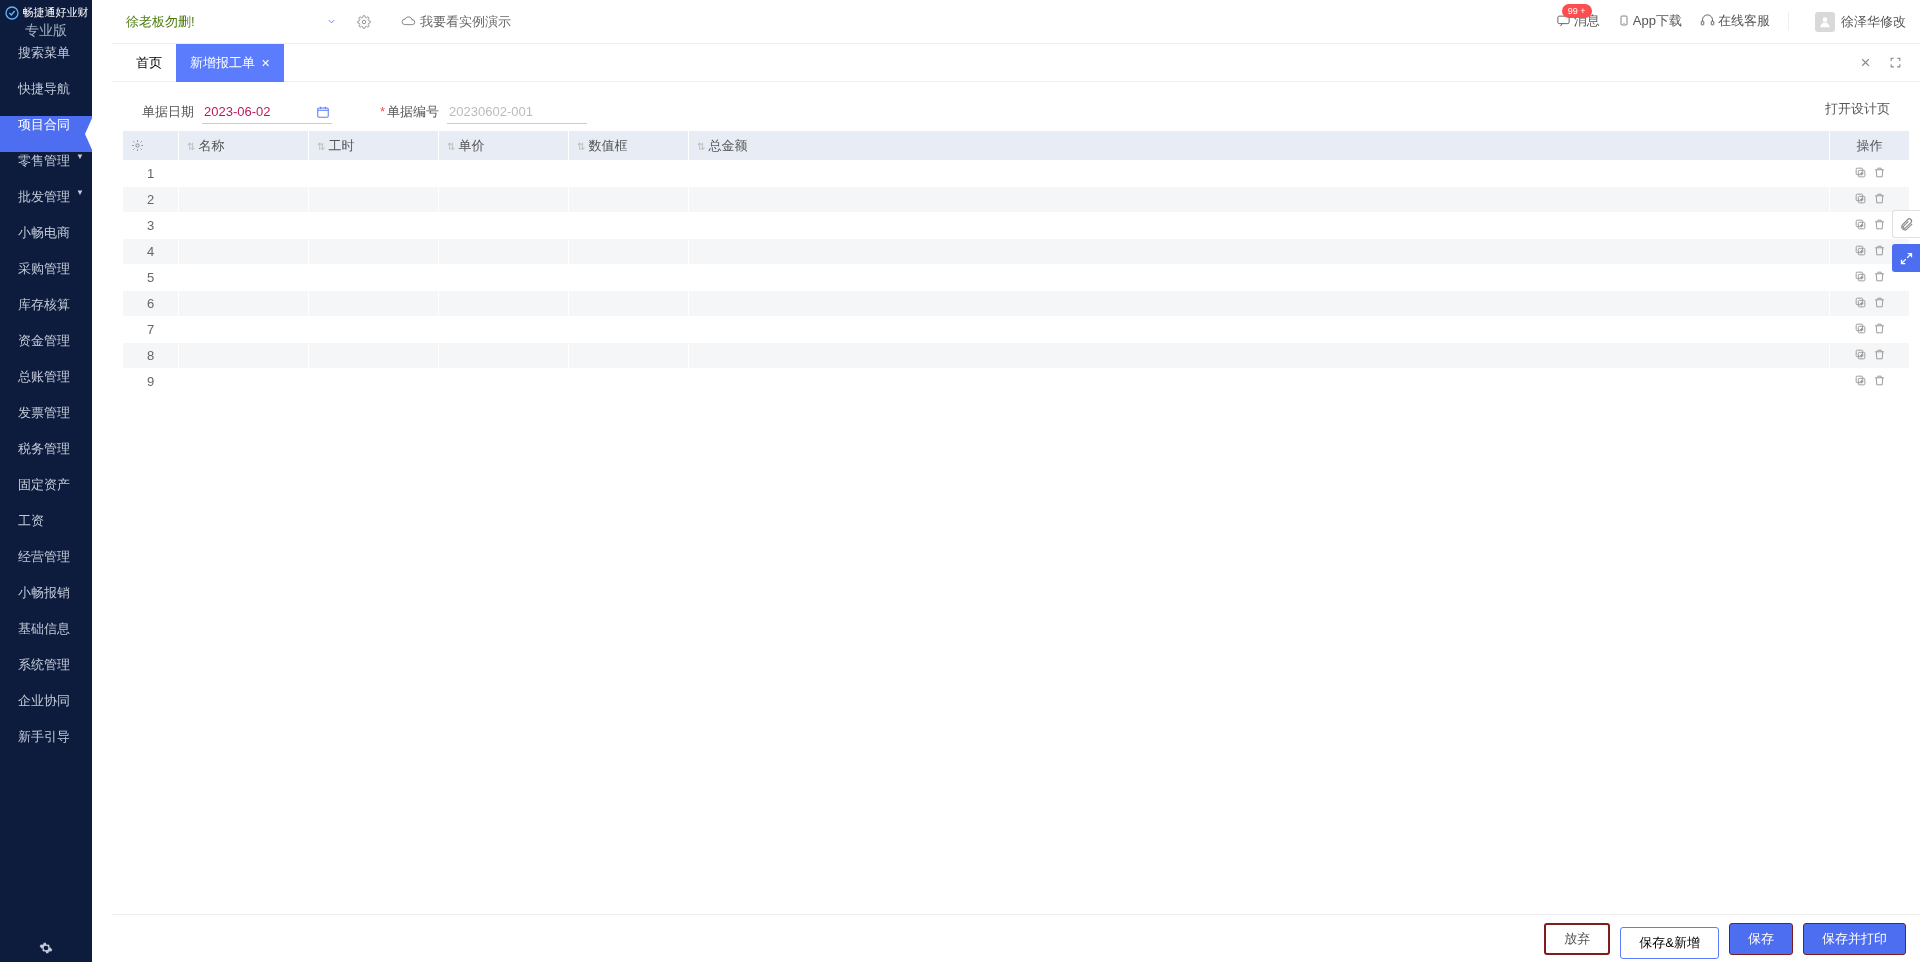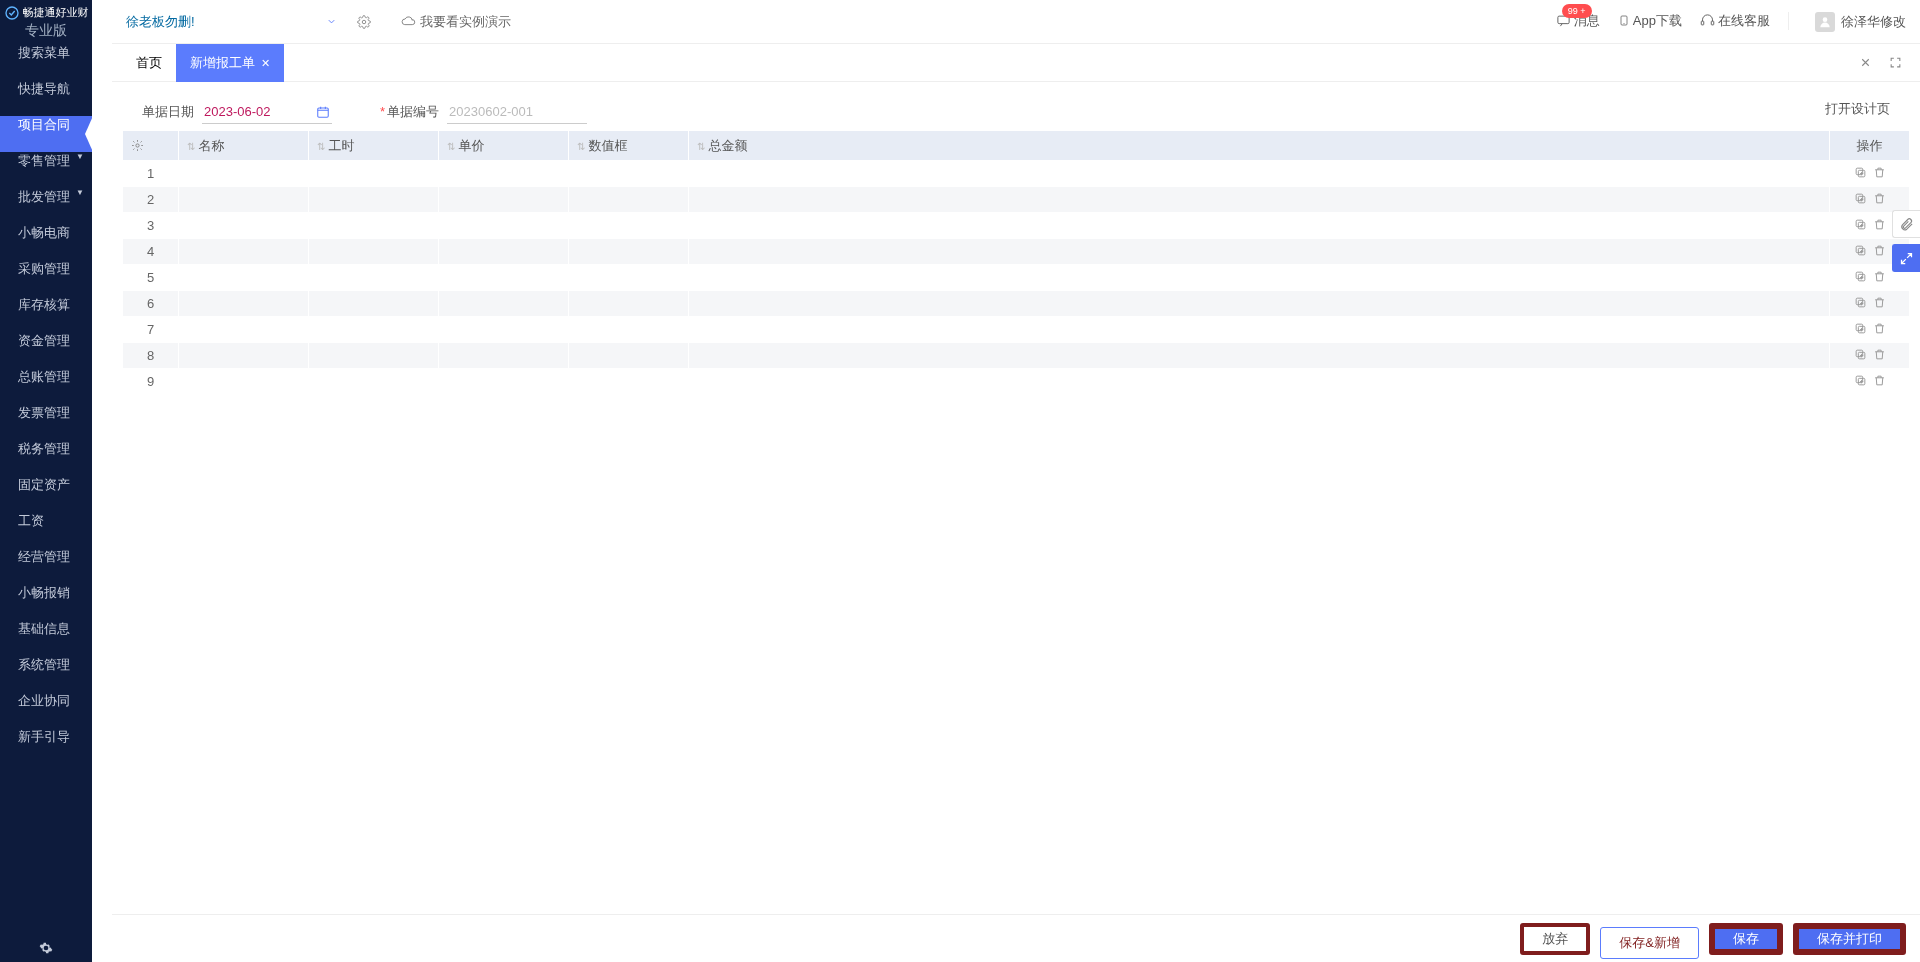--- a/index.html
+++ b/index.html
@@ -19,21 +19,21 @@
 .nav-item.active::after { content: ""; position: absolute; right: -1px; top: 0; bottom: 0; width: 0; height: 0; border-top: 18px solid transparent; border-bottom: 18px solid transparent; border-right: 8px solid #fff; }
 .nav-item .caret { position: absolute; right: 8px; font-size: 8px; }
 .sidebar-footer { height: 28px; display: flex; justify-content: center; align-items: center; }
 .sidebar-footer .gear { color: #c3cad9; font-size: 14px; }
 
 
 .main { flex: 1; display: flex; flex-direction: column; background: #fff; min-width: 0; }
 
 
 .topbar { height: 44px; display: flex; align-items: center; padding: 0 14px; border-bottom: 1px solid #eee; }
-.org-select { display: flex; align-items: center; gap: 6px; color: #0369a1; min-width: 200px; }
+.org-select { display: flex; align-items: center; gap: 6px; color: #4d7c0f; min-width: 200px; }
 .org-caret { color: #888; font-size: 11px; }
 .topbar .gear2 { margin-left: 8px; color: #888; }
 .demo-link { margin-left: 30px; display: flex; align-items: center; gap: 4px; color: #666; }
 .spacer { flex: 1; }
 .top-actions { display: flex; align-items: flex-start; gap: 18px; color: #555; }
 .msg { position: relative; display: flex; align-items: center; gap: 3px; }
 .badge { position: absolute; top: -8px; left: 6px; background: #ff4d4f; color: #fff; font-size: 9px; padding: 0 6px; border-radius: 8px; line-height: 14px; }
 .top-act { display: flex; align-items: center; gap: 3px; }
 .user { display: flex; align-items: center; gap: 6px; margin-left: 8px; }
 .avatar { width: 20px; height: 20px; border-radius: 3px; background: #d9d9d9; display: flex; align-items: center; justify-content: center; color: #fff; }
@@ -76,23 +76,23 @@
 
 .col-name { width: 130px; }
 .col-time { width: 130px; }
 .col-price { width: 130px; }
 .col-num { width: 120px; }
 .col-total { }
 
 
 .footer { height: 48px; border-top: 1px solid #eee; display: flex; align-items: center; justify-content: flex-end; padding: 0 14px; gap: 10px; }
 .btn { height: 32px; padding: 0 18px; border-radius: 3px; font-size: 13px; cursor: pointer; display: flex; align-items: center; }
-.btn-default { border: 4px solid #7f1d1d; background: #fff; color: #555; }
-.btn-outline { border: 1px solid #5b7cfd; background: #fff; color: #7f1d1d; margin-top: 8px; }
-.btn-primary { border: 6px solid #7f1d1d; background: #4e6ef2; color: #fff; }
+.btn-default { border: 2px solid #7f1d1d; background: #fff; color: #555; }
+.btn-outline { border: 1px solid #5b7cfd; background: #fff; color: #000000; margin-top: 8px; }
+.btn-primary { border: 1px solid #7f1d1d; background: #4e6ef2; color: #fff; }
 
 
 .float-rail { position: fixed; right: 0; top: 210px; display: flex; flex-direction: column; gap: 6px; }
 .float-item { width: 28px; height: 28px; background: #fff; border: 1px solid #e0e0e0; display: flex; align-items: center; justify-content: center; color: #888; border-right: none; border-radius: 3px 0 0 3px; }
 .float-item.blue { background: #4e6ef2; color: #fff; border-color: #4e6ef2; }
 
 svg { display: block; }
 </style>
 </head>
 <body>

